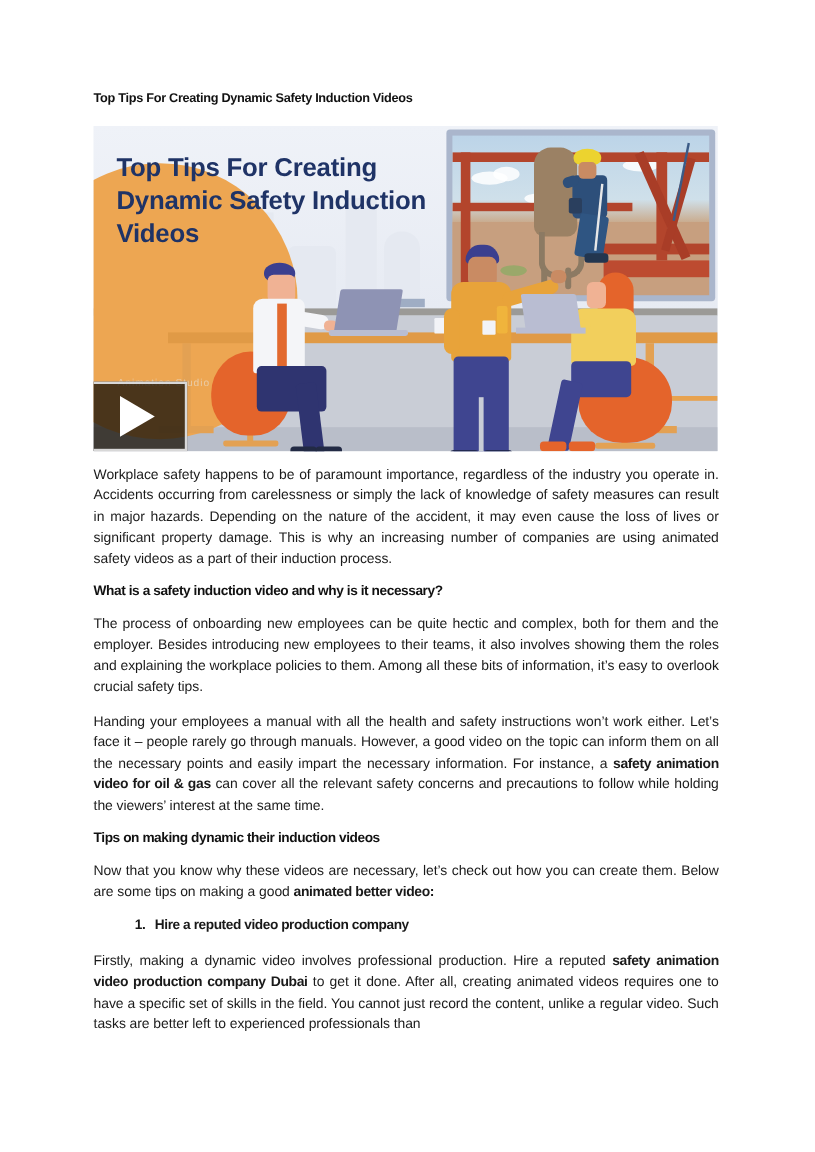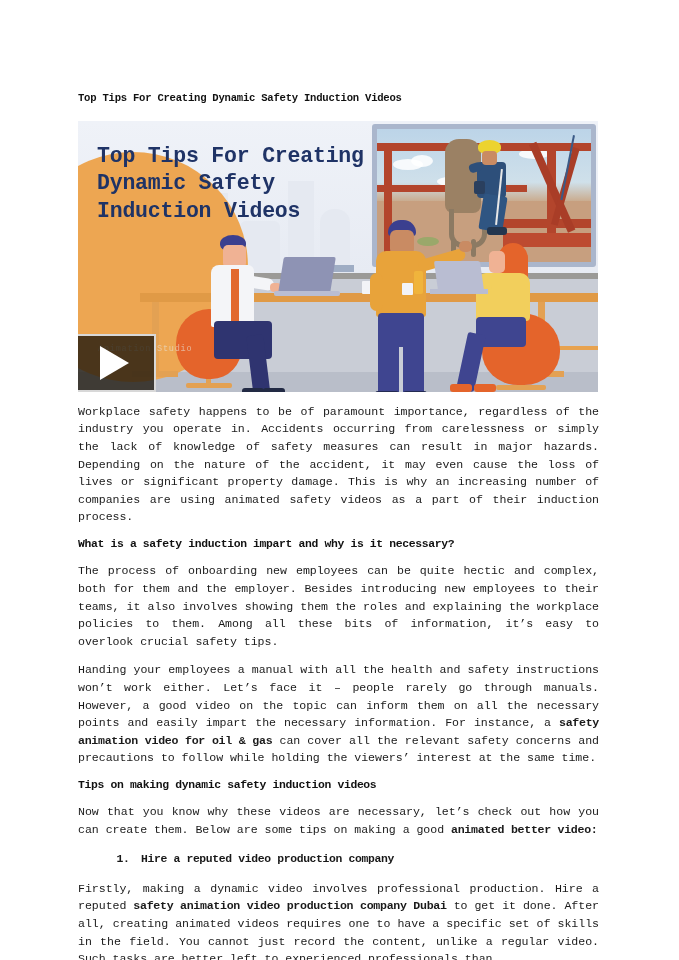--- a/index.html
+++ b/index.html
@@ -10,25 +10,24 @@
   body {
     width: 679px;
     height: 960px;
     font-family: "Liberation Sans", sans-serif;
     color: #181818;
     overflow: hidden;
     position: relative;
   }
   .page {
     position: absolute;
-    left: 0; top: 16px;
+    left: 0; top: 0;
     width: 679px;
     height: 808px;
     background: #ffffff;
-    font-family: Liberation Mono, monospace;
   }
   .content {
     position: absolute;
     left: 78px;
     top: 76px;
     width: 521px;
   }
 
   
   .doc-title {
@@ -278,21 +277,21 @@
     font-weight: bold;
     letter-spacing: 1.5px;
     color: #efe7dc;
     opacity: .85;
     text-shadow: 0 0 1px rgba(120,100,70,.5);
   }
   .wm-sub {
     font-size: 8.5px;
     letter-spacing: .8px;
     color: #e8dfd2;
-    margin-top: 15px;
+    margin-top: 1px;
     opacity: .85;
   }
 
   
   .play-overlay {
     position: absolute;
     left: -11px;
     top: 213px;
     width: 89px;
     height: 58px;
@@ -332,21 +331,21 @@
     line-height: 1.35;
   }
   ol.tips {
     margin: 0 0 12px 0;
     padding-left: 46px;
     font-size: 11.4px;
     font-weight: bold;
     letter-spacing: -0.35px;
   }
   ol.tips li {
-    margin: 12px;
+    margin: 0;
     padding-left: 5px;
     line-height: 1.5;
   }
   b, strong { font-weight: bold; letter-spacing: -0.3px; }
   .spacer-after-hero { height: 11px; }
 </style>
 </head>
 <body>
 
 <div class="page">
@@ -473,29 +472,29 @@
 
       <div class="play-overlay">
         <div class="play-tri"></div>
       </div>
     </div>
 
     <div class="spacer-after-hero"></div>
 
     <p class="body">Workplace safety happens to be of paramount importance, regardless of the industry you operate in. Accidents occurring from carelessness or simply the lack of knowledge of safety measures can result in major hazards. Depending on the nature of the accident, it may even cause the loss of lives or significant property damage. This is why an increasing number of companies are using animated safety videos as a part of their induction process.</p>
 
-    <h2 class="sub">What is a safety induction impart and why is it necessary?</h2>
+    <h2 class="sub">What is a safety induction video and why is it necessary?</h2>
 
     <p class="body">The process of onboarding new employees can be quite hectic and complex, both for them and the employer. Besides introducing new employees to their teams, it also involves showing them the roles and explaining the workplace policies to them. Among all these bits of information, it’s easy to overlook crucial safety tips.</p>
 
     <p class="body">
       <span>Handing your employees a manual with all the health and safety instructions won’t work either. Let’s face it – people rarely go through manuals. However, a good video on the topic can inform them on all the necessary points and easily impart the necessary information. For instance, a </span><b>safety animation video for oil &amp; gas</b><span> can cover all the relevant safety concerns and precautions to follow while holding the viewers’ interest at the same time.</span>
     </p>
 
-    <h2 class="sub">Tips on making dynamic safety induction videos</h2>
+    <h2 class="sub">Tips on making dynamic their induction videos</h2>
 
     <p class="body">
       <span>Now that you know why these videos are necessary, let’s check out how you can create them. Below are some tips on making a good </span><b>animated better video:</b>
     </p>
 
     <ol class="tips">
       <li>Hire a reputed video production company</li>
     </ol>
 
     <p class="body">

